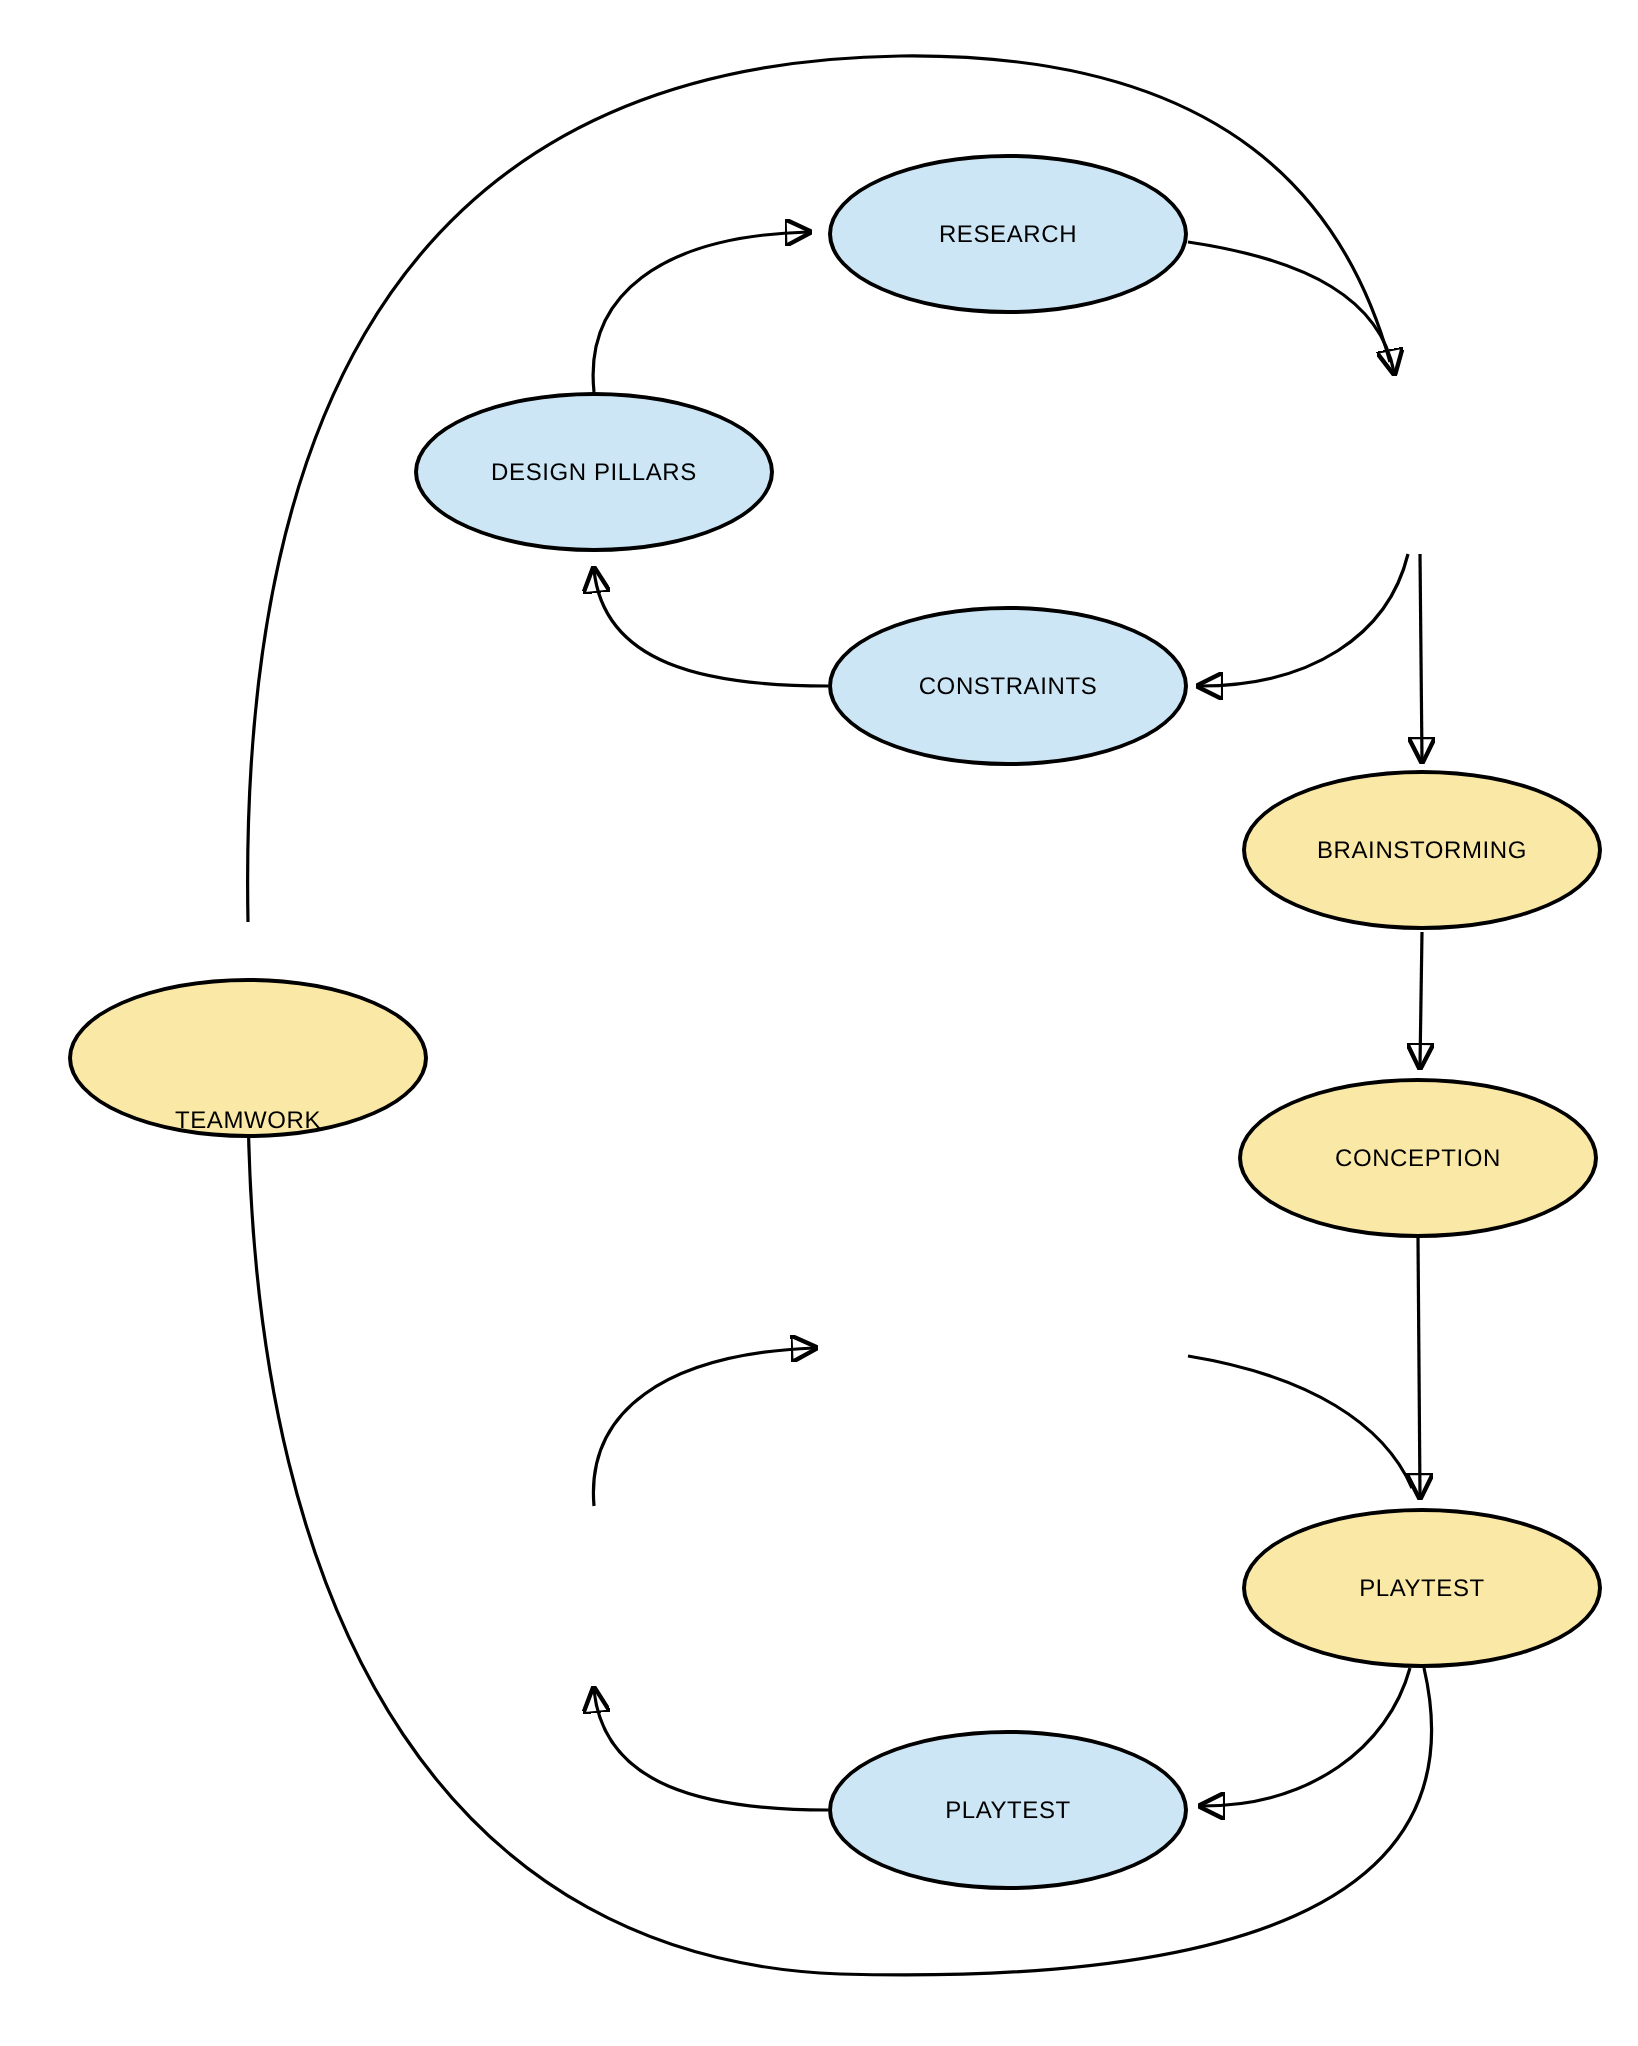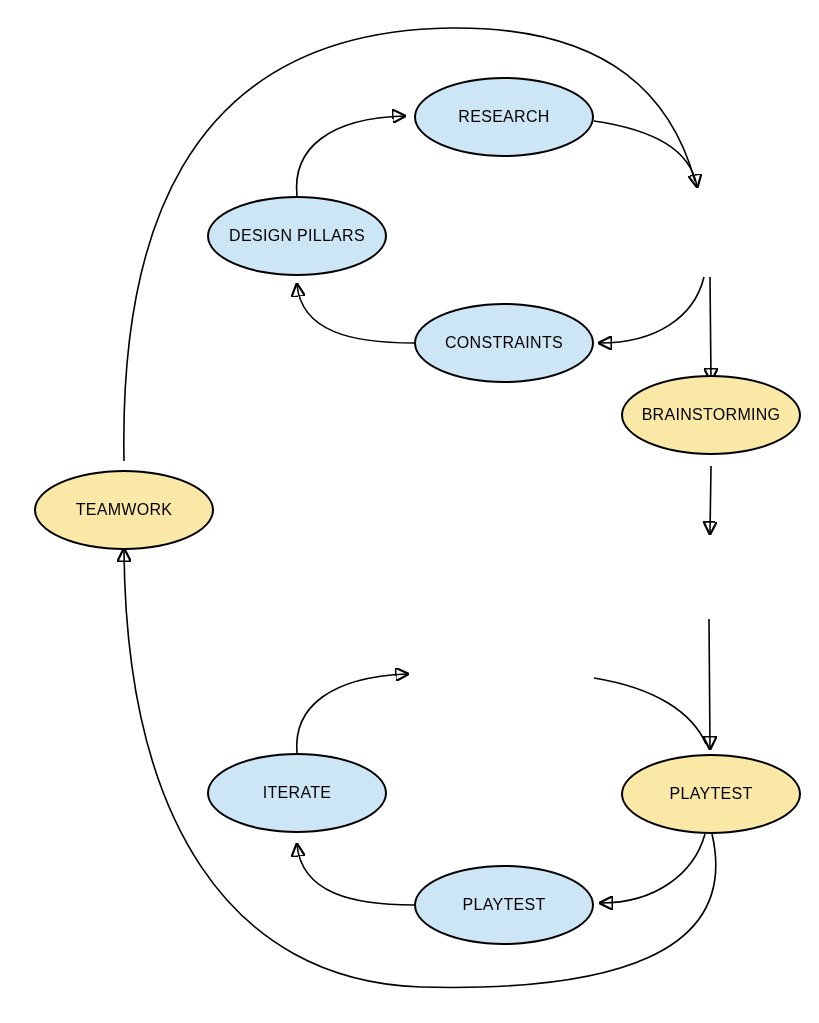--- a/index.html
+++ b/index.html
@@ -30,35 +30,35 @@
   .node {
     position: absolute;
     width: 180px;
     height: 80px;
     border: 2px solid var(--stroke, #000000);
     border-radius: 50%;
     display: flex;
     align-items: center;
     justify-content: center;
     box-sizing: border-box;
-    font-size: 16px;
+    font-size: 12px;
     letter-spacing: 0.3px;
     color: var(--text, #000000);
     text-align: center;
     white-space: nowrap;
   }
   .node.blue   { background: var(--node-blue, #cde6f5); }
   .node.yellow { background: var(--node-yellow, #fae8a6); }
 
   #node-research      { left: 414px; top:  77px; }
   #node-planning      { left: 619px; top: 197px; }
   #node-design-pillars{ left: 207px; top: 196px; }
   #node-constraints   { left: 414px; top: 303px; }
-  #node-brainstorming { left: 621px; top: 375px; }
-  #node-teamwork      { left:  34px; top: 470px; }
+  #node-brainstorming { left: 621px; top: 385px; }
+  #node-teamwork      { left:  34px; top: 489px; align-items: flex-end; }
   #node-conception    { left: 619px; top: 539px; }
   #node-polish        { left: 414px; top: 634px; }
   #node-iterate       { left: 207px; top: 753px; }
   #node-prototype     { left: 621px; top: 754px; }
   #node-playtest      { left: 414px; top: 865px; }
 </style>
 </head>
 <body>
 
 <div class="canvas">
@@ -96,22 +96,22 @@
   </div>
   <div class="node blue" id="node-constraints">
     <span>CONSTRAINTS</span>
   </div>
   <div class="node yellow" id="node-brainstorming">
     <span>BRAINSTORMING</span>
   </div>
   <div class="node yellow" id="node-teamwork">
     <span>TEAMWORK</span>
   </div>
-  <div class="node blue" id="node-iterate">
-    <span>ITERATE</span>
+  <div class="node yellow" id="node-conception">
+    <span>CONCEPTION</span>
   </div>
   <div class="node yellow" id="node-prototype">
     <span>PLAYTEST</span>
   </div>
   <div class="node blue" id="node-playtest">
     <span>PLAYTEST</span>
   </div>
 
 </div>
 

